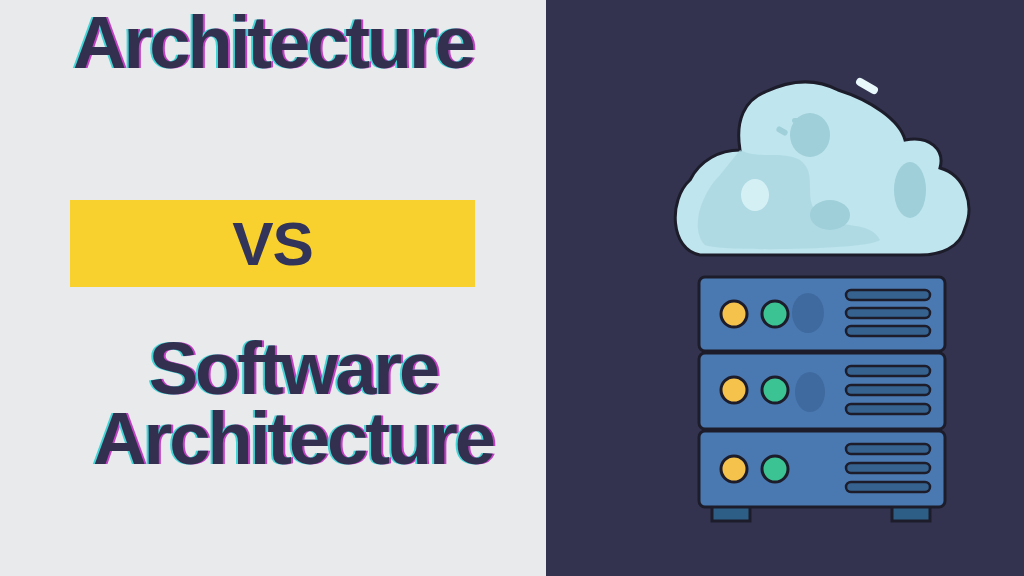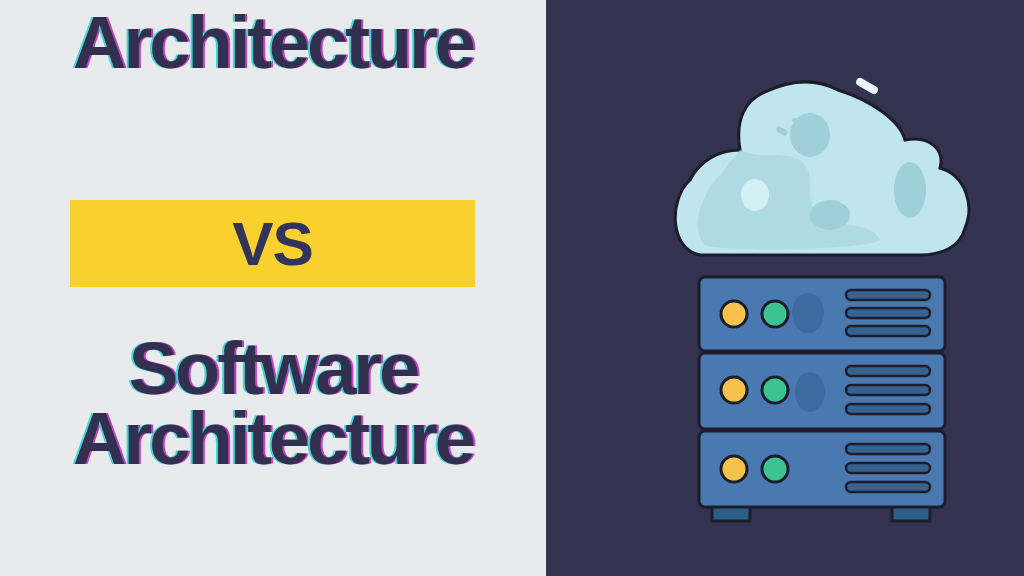--- a/index.html
+++ b/index.html
@@ -5,21 +5,21 @@
   html, body { margin:0; padding:0; }
   body { width:1024px; height:576px; overflow:hidden; position:relative; font-family:"Liberation Sans", sans-serif; }
   .left { position:absolute; left:0; top:0; width:546px; height:576px; background:#e8eaec; }
   .right { position:absolute; left:546px; top:0; width:478px; height:576px; background:#333350; }
   .title {
     position:absolute; left:0; width:546px; text-align:center;
     font-weight:bold; color:#33304f; font-size:74px; line-height:70px; letter-spacing:-3px;
     text-shadow: -2px 0 0 #3fd6d8, 2px 0 0 #c43fc6;
   }
   .t1 { top:8px; }
-  .t2 { top:334px; }
+  .t2 { top:334px;padding-left:20px; }
   .vs-box { position:absolute; left:70px; top:200px; width:405px; height:87px; background:#f9d12e; }
   .vs-text { position:absolute; left:0; top:0; width:405px; height:100px; line-height:87px; text-align:center; font-weight:bold; font-size:62px; color:#33345a; letter-spacing:-1px; }
   .art { position:absolute; left:546px; top:0; }
 </style>
 </head>
 <body>
 
 <div class="left">
   <div class="title t1">
     <div>Architecture</div>

